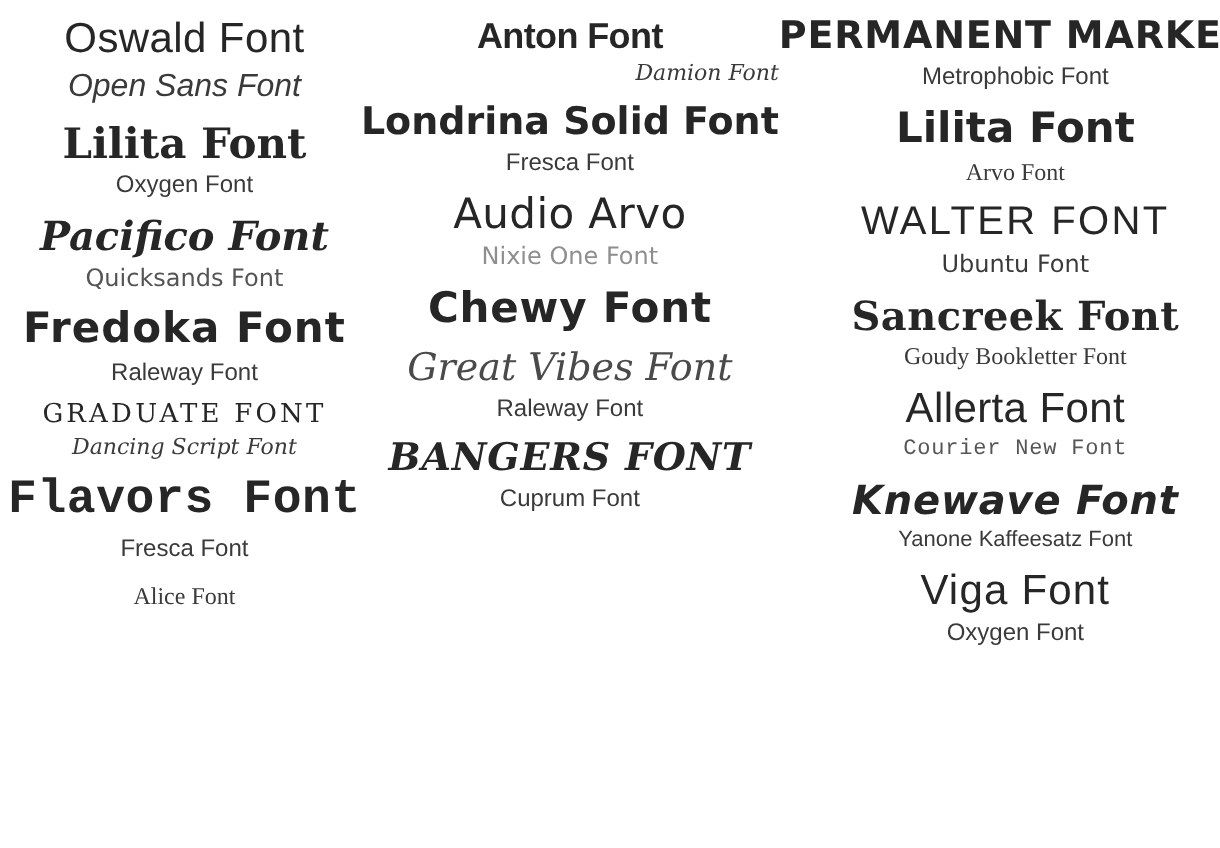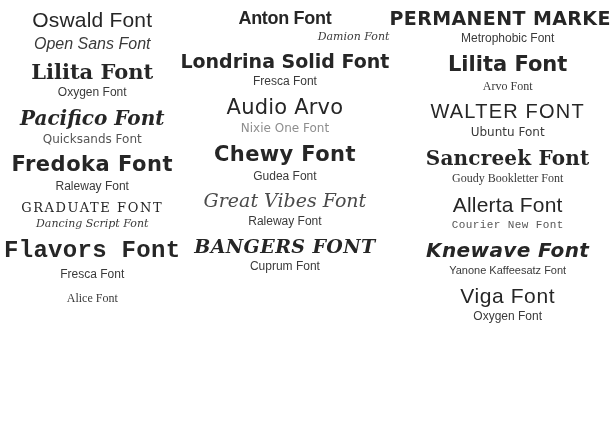--- a/index.html
+++ b/index.html
@@ -138,21 +138,20 @@
     <div class="pair">
       <span class="big s-londrina">Londrina Solid Font</span>
       <span class="small t-fresca2">Fresca Font</span>
     </div>
     <div class="pair">
       <span class="big s-audio">Audio Arvo</span>
       <span class="small t-nixie">Nixie One Font</span>
     </div>
     <div class="pair">
       <span class="big s-chewy">Chewy Font</span>
-      <span class="small t-gudea">Gudea Font</span>
     </div>
     <div class="pair">
       <span class="big s-greatvibes">Great Vibes  Font</span>
       <span class="small t-raleway2">Raleway Font</span>
     </div>
     <div class="pair">
       <span class="big s-bangers">BANGERS  FONT</span>
       <span class="small t-cuprum">Cuprum Font</span>
     </div>
   </div>

